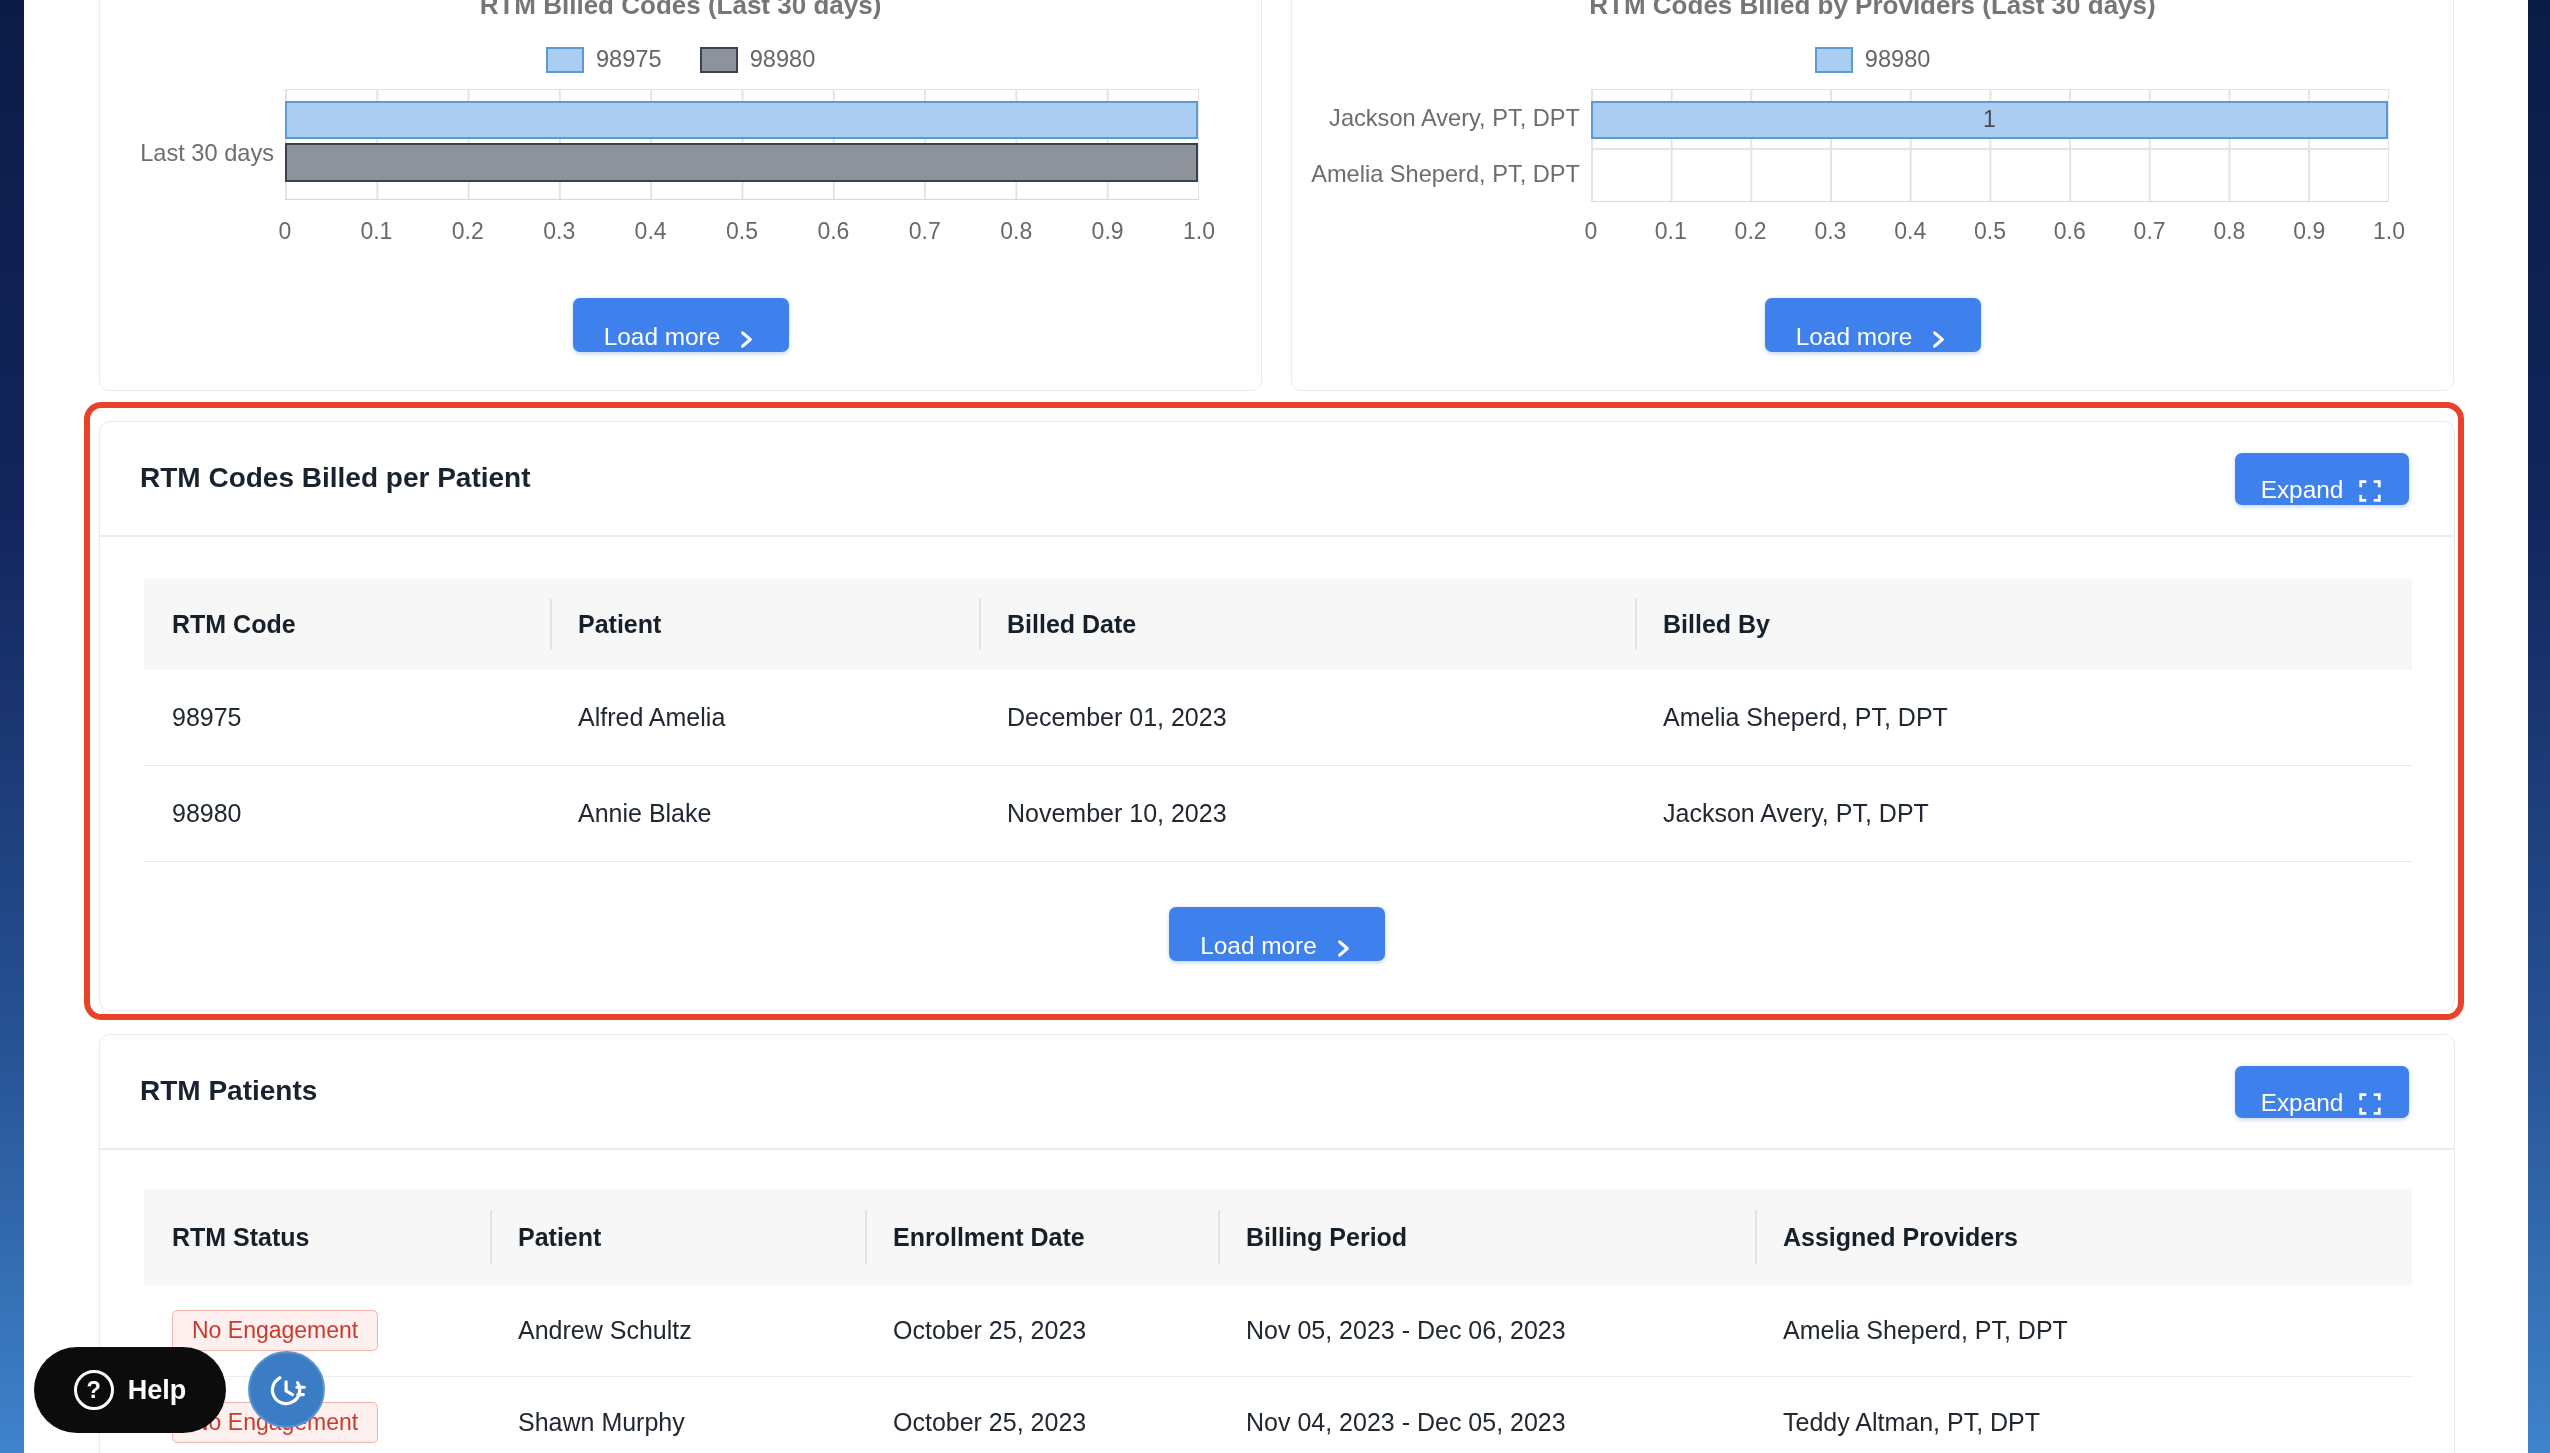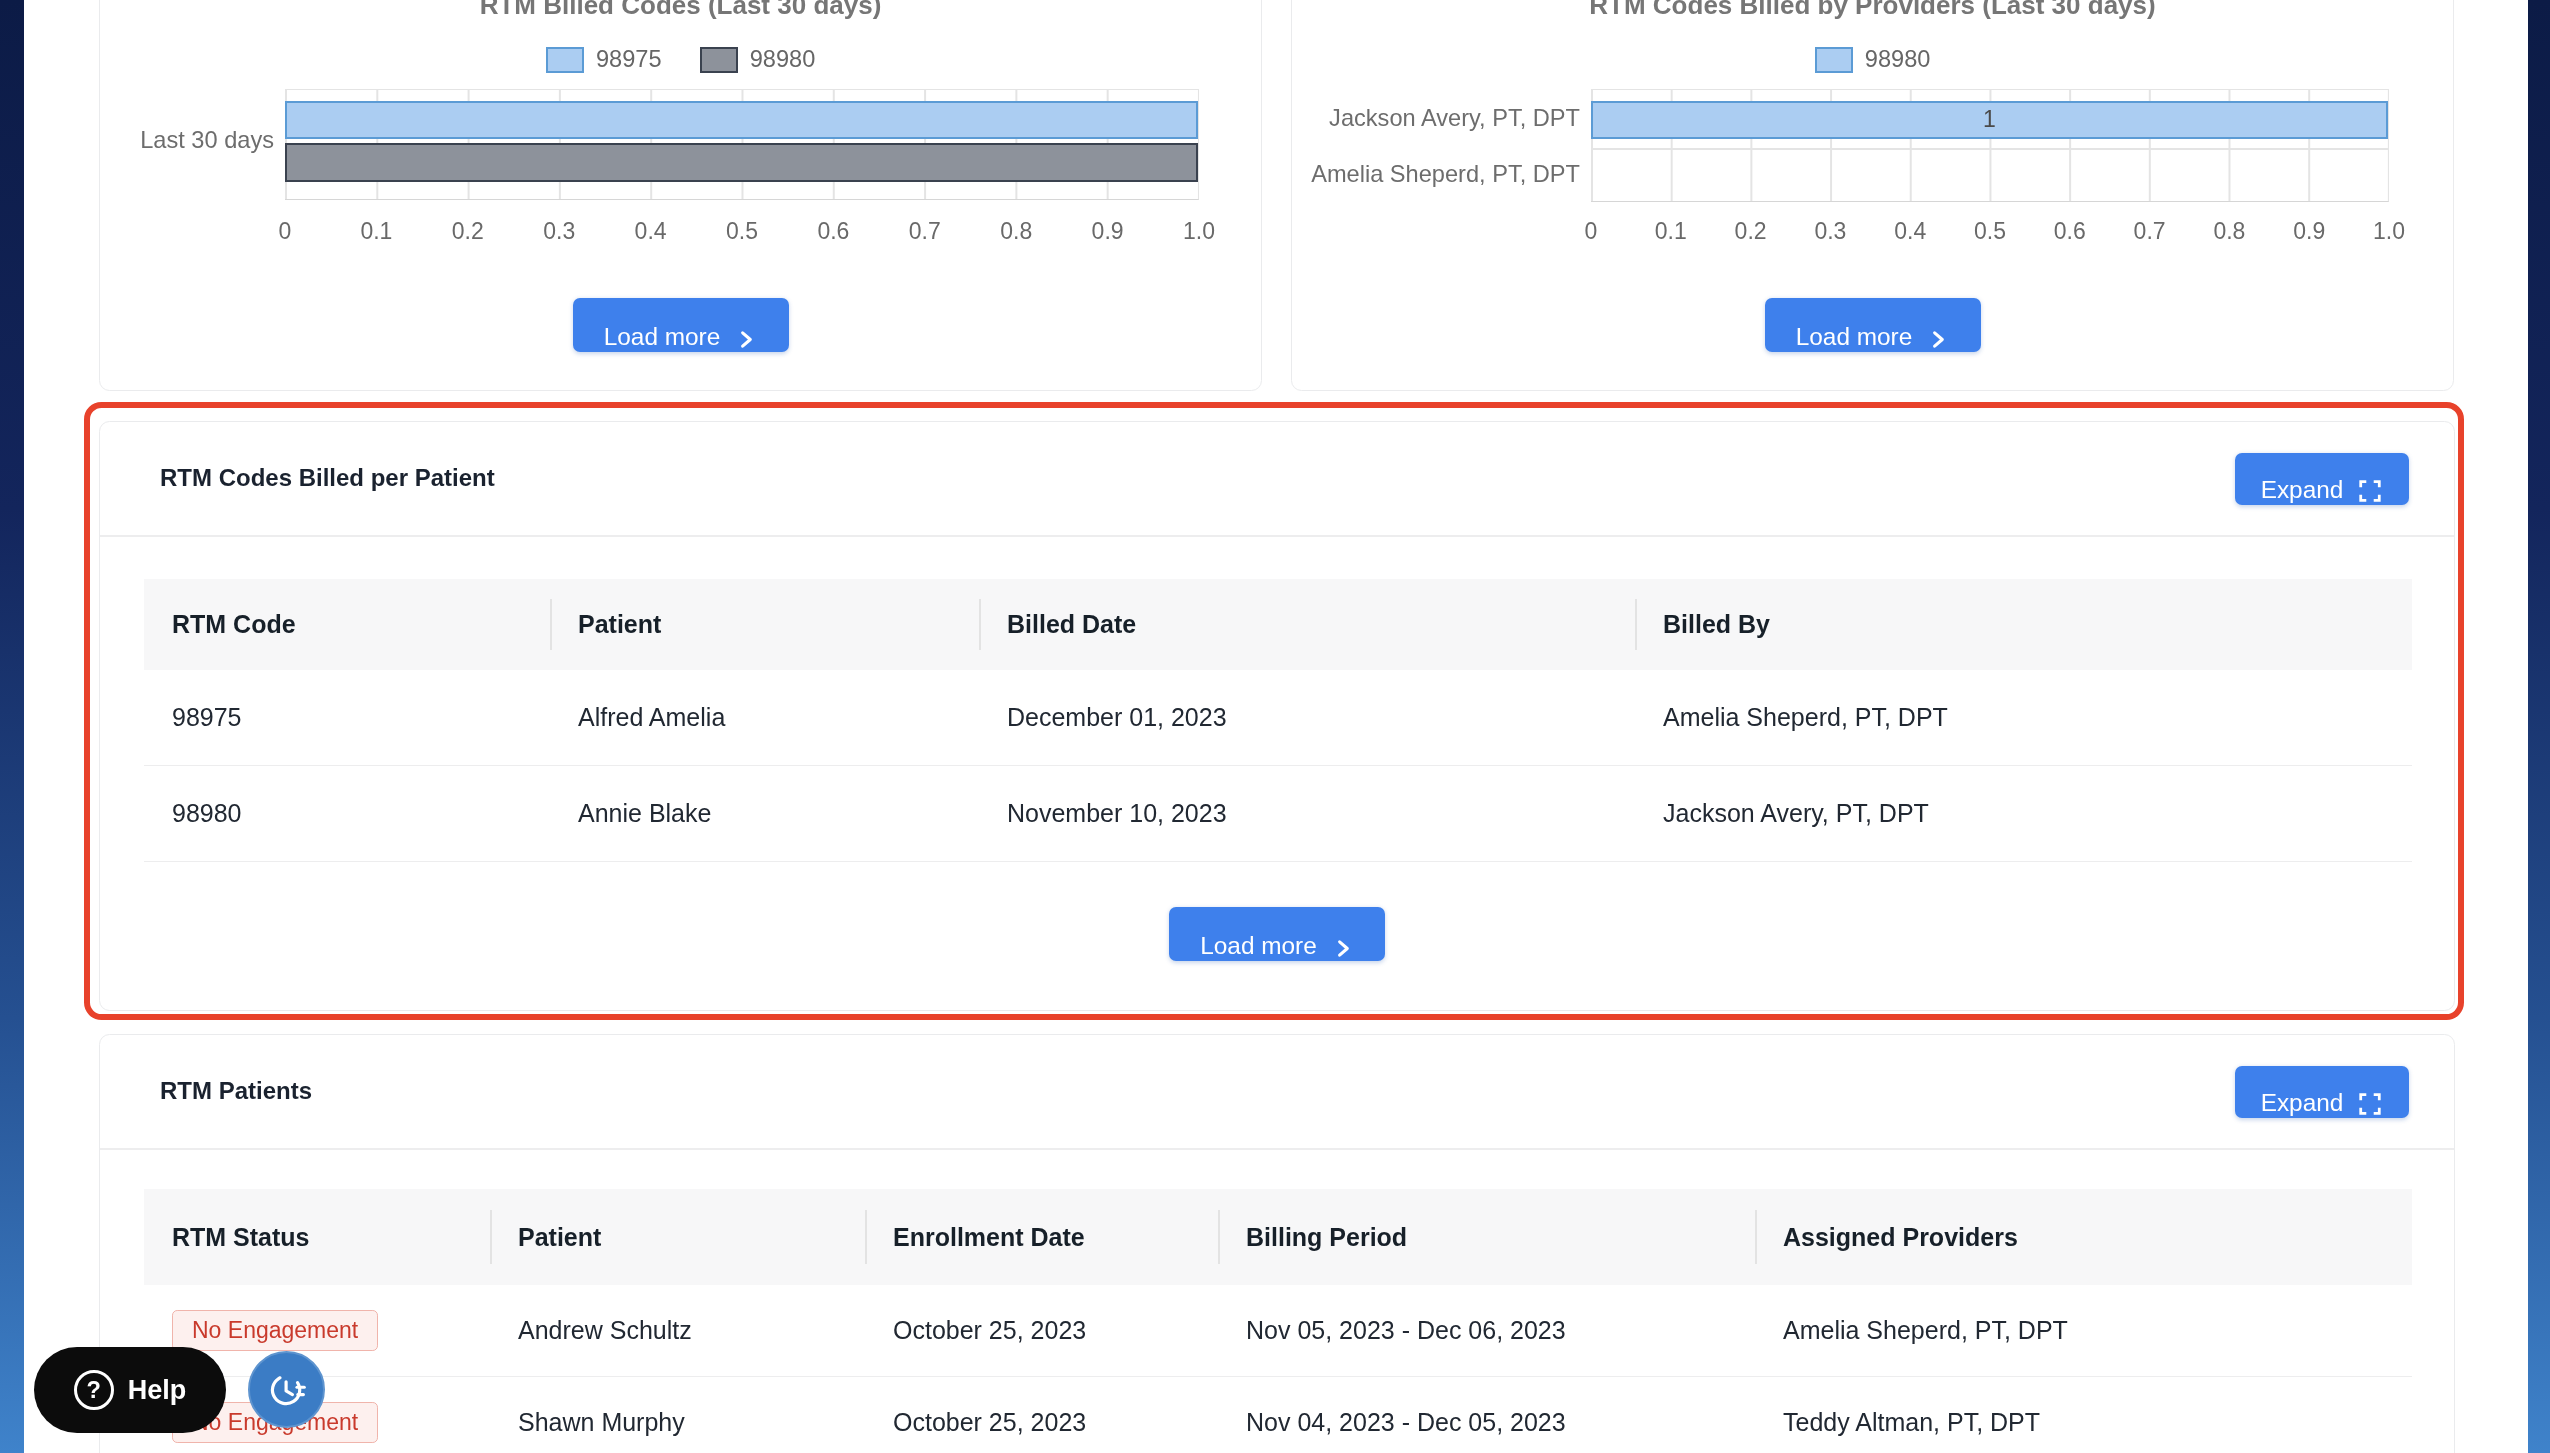--- a/index.html
+++ b/index.html
@@ -29,37 +29,37 @@
   #plot-right{left:299px;top:144px;width:798px;height:113px;}
   .bar{position:absolute;left:0;width:100%;box-sizing:border-box;}
   .bar-blue{background:#abcdf2;border:2.6px solid #5b9bd5;}
   .bar-gray{background:#8d929b;border:2.6px solid #3a424f;}
   #bar-98975{top:11.3px;height:38px;}
   #bar-98980{top:53px;height:39px;}
   #bar-jackson{top:10.5px;height:38px;display:flex;align-items:center;justify-content:center;
     font-size:23px;color:#4a4a4a;}
   .row-divider-line{position:absolute;left:0;width:100%;top:58px;height:1.7px;background:#e4e4e4;}
   .ylabel{position:absolute;font-size:23.6px;color:#6d6d6d;line-height:28px;}
-  #ylabel-left{left:26px;top:181px;width:148px;text-align:right;}
+  #ylabel-left{left:26px;top:194px;width:148px;text-align:right;}
   .cat-label{position:absolute;left:0;width:288px;text-align:right;font-size:23.6px;color:#6d6d6d;line-height:28px;}
   #cat-jackson{top:159px;}
   #cat-amelia{top:215px;}
   .xticks{position:absolute;height:35px;}
   #xticks-left{left:185px;top:272px;width:914px;}
   #xticks-right{left:299px;top:272px;width:798px;}
   .xticks span{position:absolute;transform:translateX(-50%);font-size:23px;color:#696969;line-height:28px;}
 
   .btn{display:flex;align-items:flex-end;justify-content:center;gap:14px;background:#3e80ec;color:#ffffff;
     border:none;border-radius:7px;font-family:"Liberation Sans",sans-serif;font-size:24.4px;cursor:pointer;
     box-shadow:0 1.7px 4.4px rgba(40,90,180,0.25);}
   .load-more{position:absolute;left:50%;transform:translateX(-50%);top:353px;width:216px;height:54px;}
   #card-billed .load-more{top:485px;}
   .expand-btn{position:absolute;right:45px;top:31px;width:174px;height:52px;}
 
-  .section-title{position:absolute;left:60px;top:35px;font-size:24px;font-weight:600;color:#1a222f;line-height:42px;}
+  .section-title{position:absolute;left:40px;top:35px;font-size:28px;font-weight:600;color:#1a222f;line-height:42px;}
   .card-divider{position:absolute;left:0;top:113px;width:100%;height:1.7px;background:#ededee;}
   .table{position:absolute;left:44px;top:157px;width:2268px;}
   #card-patients .table{top:154px;}
   .trow{display:flex;width:100%;box-sizing:border-box;}
   .thead{background:#f7f7f8;height:91px;}
   #card-patients .thead{height:96px;}
   .tbody-row{height:96px;border-bottom:1.7px solid #ededee;}
   #card-patients .tbody-row{height:92px;}
   .cell{display:flex;align-items:center;padding-left:28px;box-sizing:border-box;position:relative;
     font-size:25px;color:#212832;}

